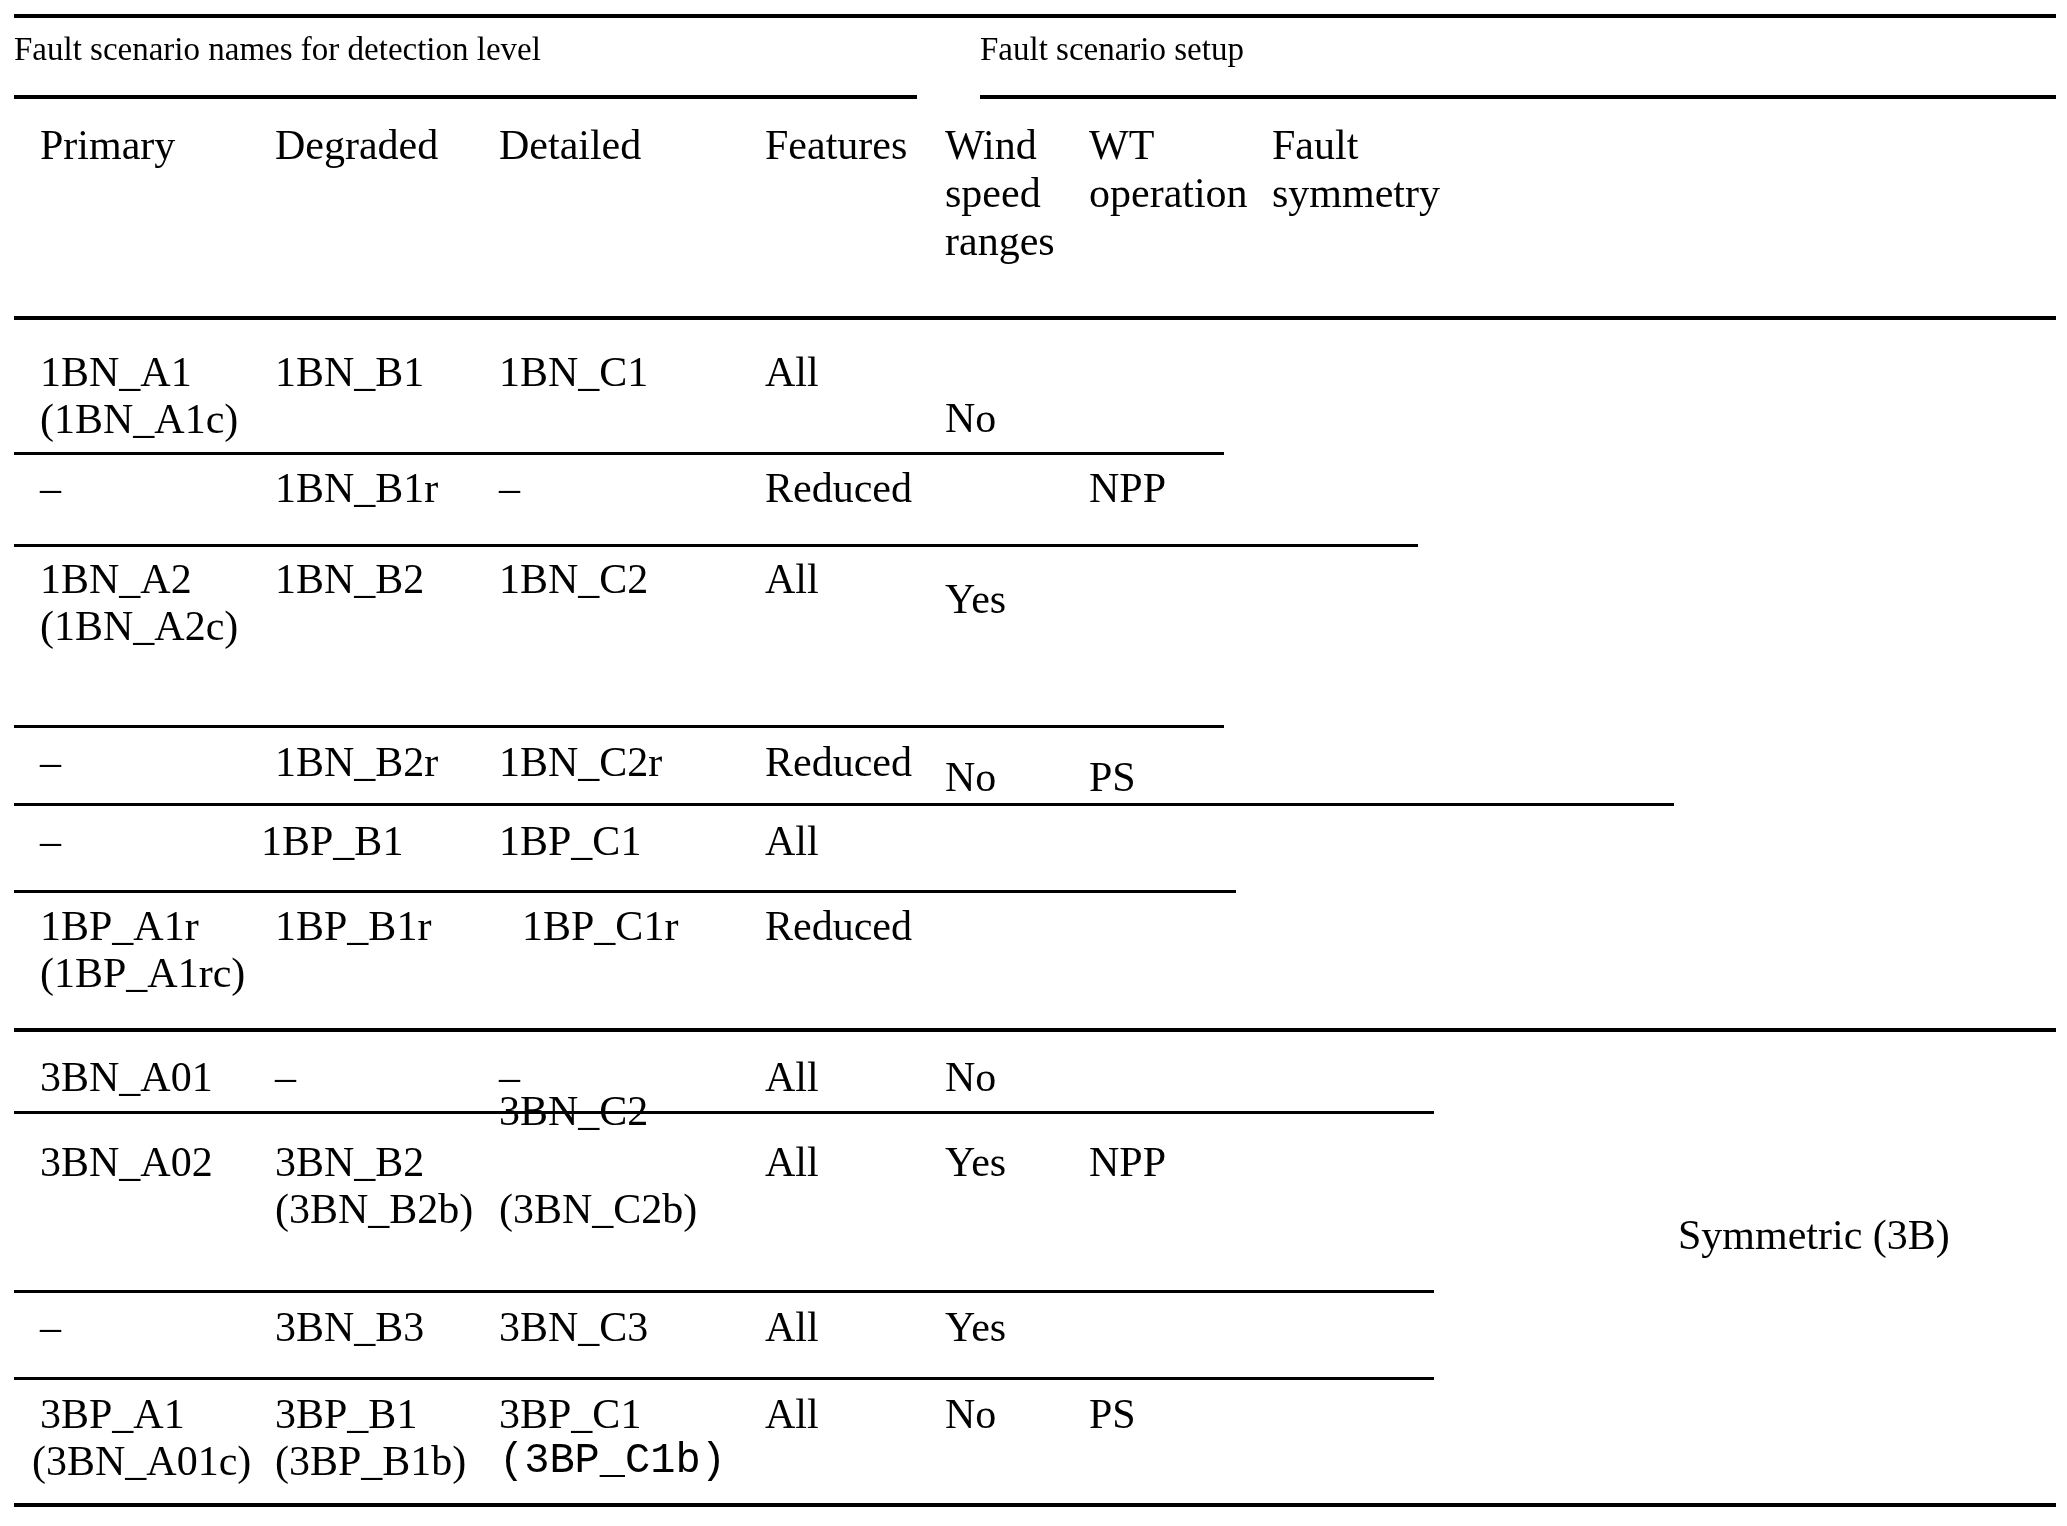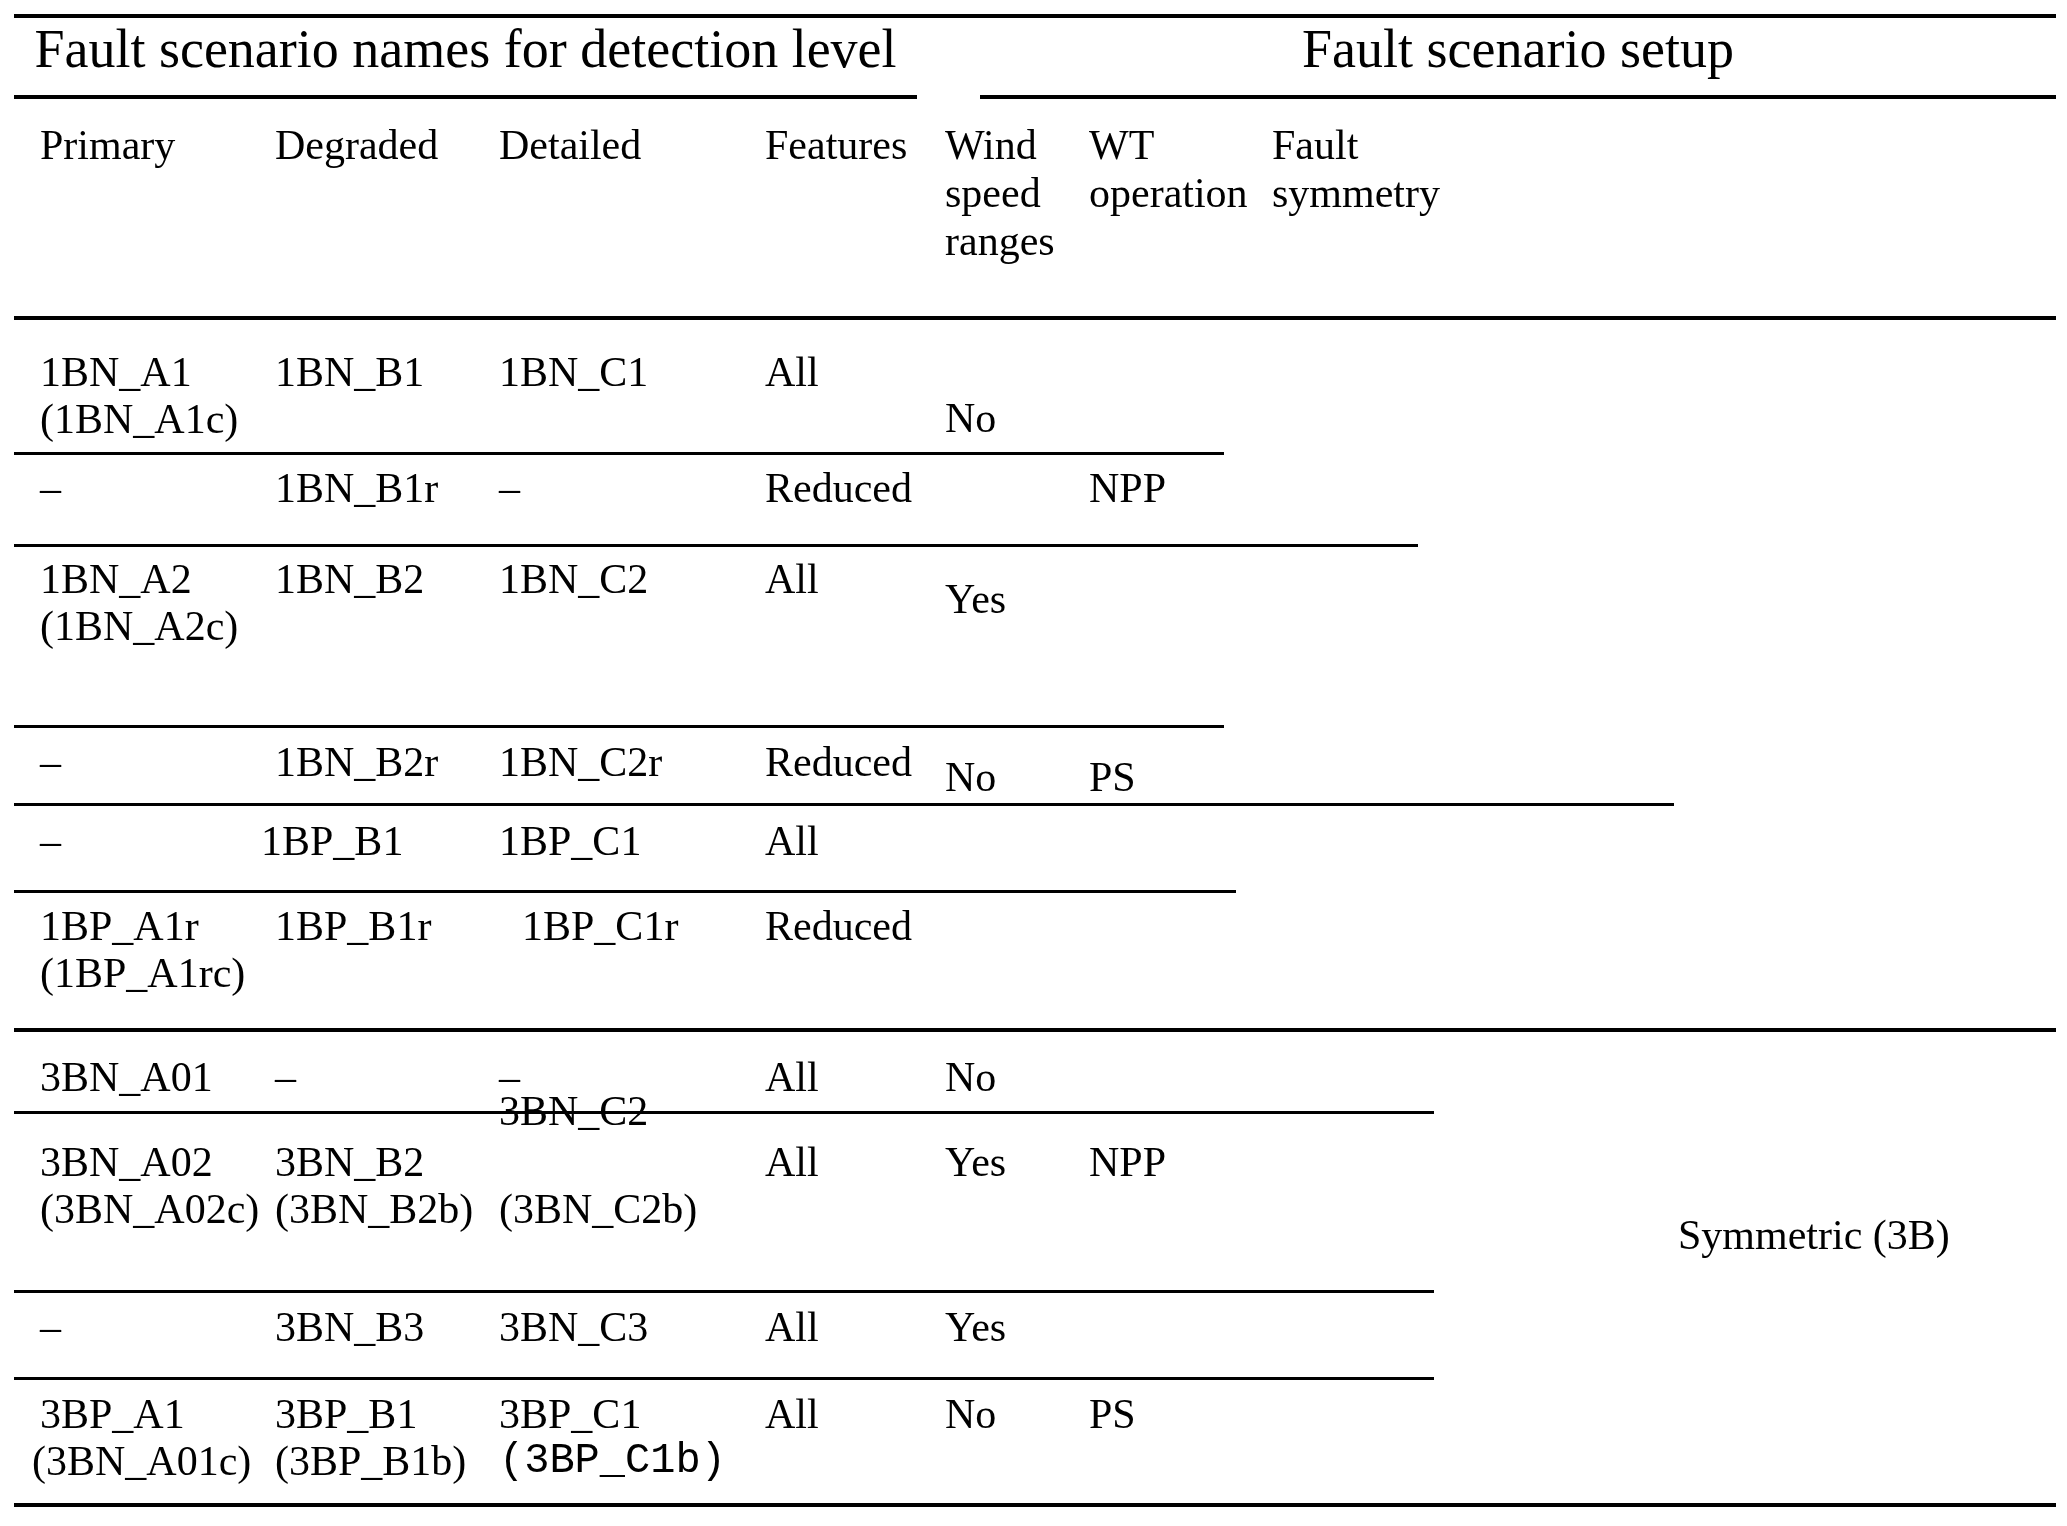--- a/index.html
+++ b/index.html
@@ -32,24 +32,23 @@
   
   .cell {
     position: absolute;
     font-size: 42px;
     line-height: 58px;
     white-space: pre;
     letter-spacing: 0px;
   }
   .hdr-group {
     position: absolute;
-    font-size: 54px;
+    font-size: 33px;
     line-height: 58px;
     white-space: pre;
-    text-align: center;
   }
   .sub {
     position: absolute;
     font-size: 42px;
     line-height: 60px;
     white-space: pre;
   }
   .dash { font-size: 42px; }
 </style>
 </head>
@@ -145,21 +144,20 @@
 
   <div class="cell">
     <span class="cell" style="left:40px; top:1048px;">3BN_A01</span>
     <span class="cell dash" style="left:275px; top:1048px;">–</span>
     <span class="cell dash" style="left:499px; top:1048px;">–</span>
     <span class="cell" style="left:765px; top:1048px;">All</span>
   </div>
 
   <div class="cell">
     <span class="cell" style="left:40px; top:1133px;">3BN_A02</span>
-    <span class="cell" style="left:40px; top:1180px;">(3BN_A02c)</span>
     <span class="cell" style="left:275px; top:1133px;">3BN_B2</span>
     <span class="cell" style="left:275px; top:1180px;">(3BN_B2b)</span>
     <span class="cell" style="left:499px; top:1082px;">3BN_C2</span>
     <span class="cell" style="left:499px; top:1180px;">(3BN_C2b)</span>
     <span class="cell" style="left:765px; top:1133px;">All</span>
   </div>
 
   <div class="cell">
     <span class="cell dash" style="left:40px; top:1298px;">–</span>
     <span class="cell" style="left:275px; top:1298px;">3BN_B3</span>

